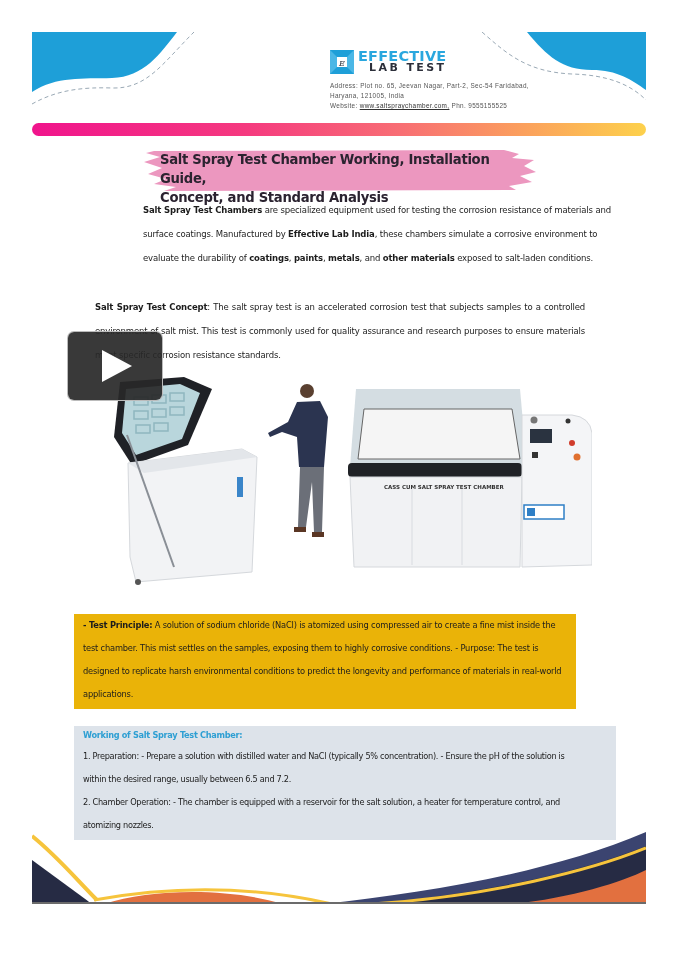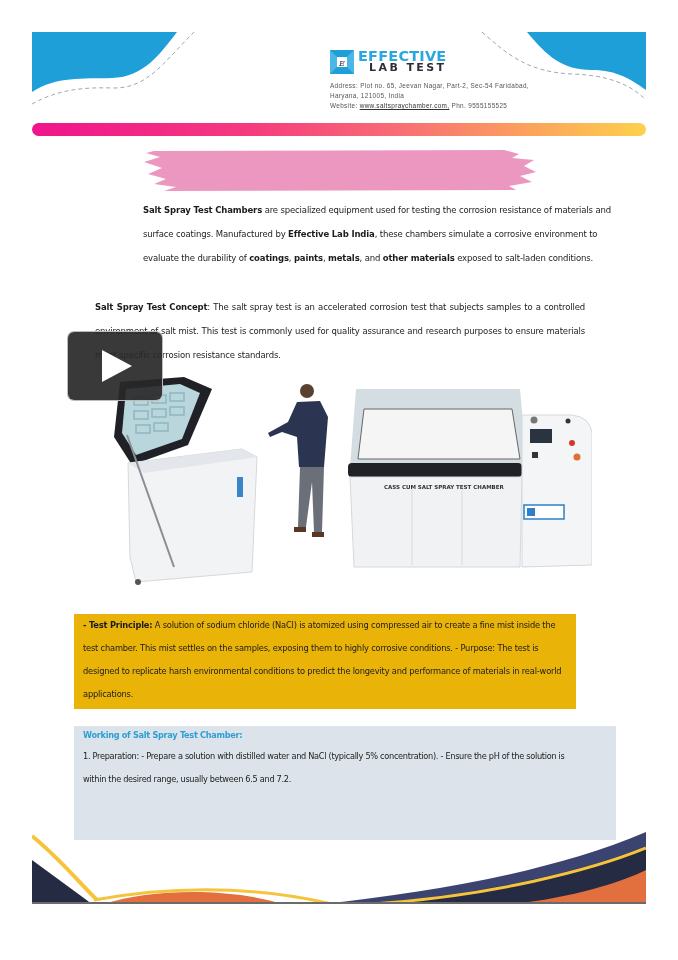--- a/index.html
+++ b/index.html
@@ -66,20 +66,22 @@
     <div><span>Website:</span> <u>www.saltspraychamber.com,</u> <span>Phn. 9555155525</span></div>
   </div>
 
   <div class="grad-bar"></div>
 
   <div class="title-wrap">
     <svg width="420" height="48" viewBox="0 0 420 48">
       <path d="M30,5 L380,4 L395,8 L388,12 L410,14 L400,20 L412,26 L396,30 L408,36 L385,40 L392,44 L40,45 L52,41 L30,38 L42,33 L24,28 L38,22 L20,16 L36,11 L22,7 Z" fill="#ec97bf"></path>
     </svg>
     <div class="title">
+      <div>Salt Spray Test Chamber Working, Installation Guide,</div>
+      <div>Concept, and Standard Analysis</div>
     </div>
   </div>
 
   <div class="body-text p1">
     <b>Salt Spray Test Chambers</b><span> are specialized equipment used for testing the corrosion resistance of materials and surface coatings.  Manufactured by </span><b>Effective Lab India</b><span>, these chambers simulate a corrosive environment to evaluate the durability of </span><b>coatings</b><span>, </span><b>paints</b><span>, </span><b>metals</b><span>, and </span><b>other materials</b><span> exposed to salt-laden conditions.</span>
   </div>
 
   <div class="body-text p2">
     <b>Salt Spray Test Concept</b><span>: The salt spray test is an accelerated corrosion test that subjects samples to a controlled environment of salt mist. This test is commonly used for quality assurance and research purposes to ensure materials meet specific corrosion resistance standards.</span>
   </div>
@@ -139,20 +141,21 @@
   </div>
 
   <div class="box1">
     <div class="t"><b>- Test Principle:</b><span> A solution of sodium chloride (NaCl) is atomized using compressed air to create a fine mist inside the test chamber. This mist settles on the samples, exposing them to highly corrosive conditions. - Purpose: The test is designed to replicate harsh environmental conditions to predict the longevity and performance of materials in real-world applications.</span></div>
   </div>
 
   <div class="box2">
     <div class="h">Working of Salt Spray Test Chamber:</div>
     <div class="t">
       <div>1. Preparation:  - Prepare a solution with distilled water and NaCl (typically 5% concentration).  - Ensure the pH of the solution is within the desired range, usually between 6.5 and 7.2.</div>
+      <div>2. Chamber Operation:  - The chamber is equipped with a reservoir for the salt solution, a heater for temperature control, and atomizing nozzles.</div>
     </div>
   </div>
 
   <svg class="footer-wave" viewBox="0 0 614 72" preserveAspectRatio="none">
     <path d="M0,28 L0,72 L60,72 Z" fill="#262b44"></path>
     <path d="M0,12 C20,30 40,48 60,70" fill="none" stroke="#fff" stroke-width="4"></path>
     <path d="M0,4 C25,24 45,48 65,68" fill="none" stroke="#f6c43c" stroke-width="4"></path>
     <path d="M72,72 C120,56 200,56 250,72 Z" fill="#e2703f"></path>
     <path d="M62,68 C150,52 230,56 300,72" fill="none" stroke="#f6c43c" stroke-width="3"></path>
     <path d="M290,72 C400,60 520,40 614,0 L614,72 Z" fill="#3b4470"></path>

